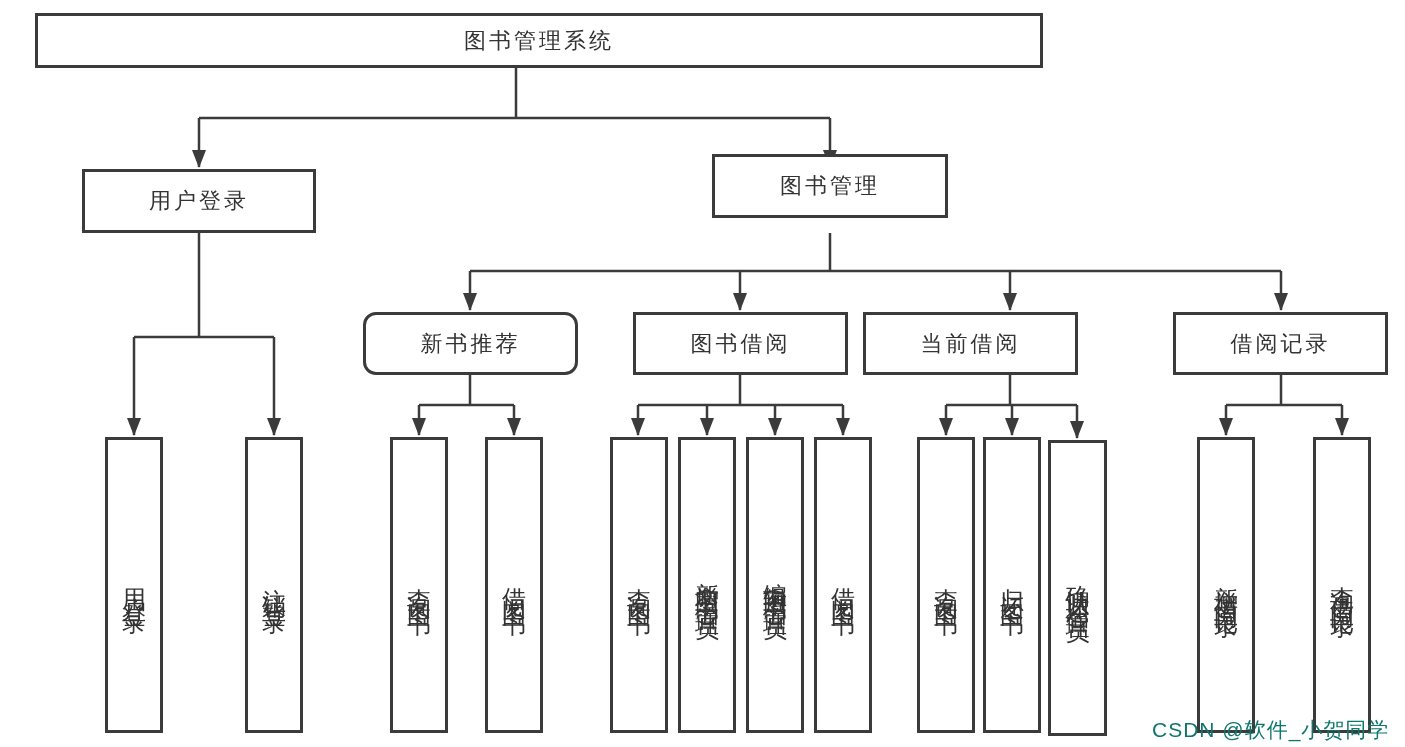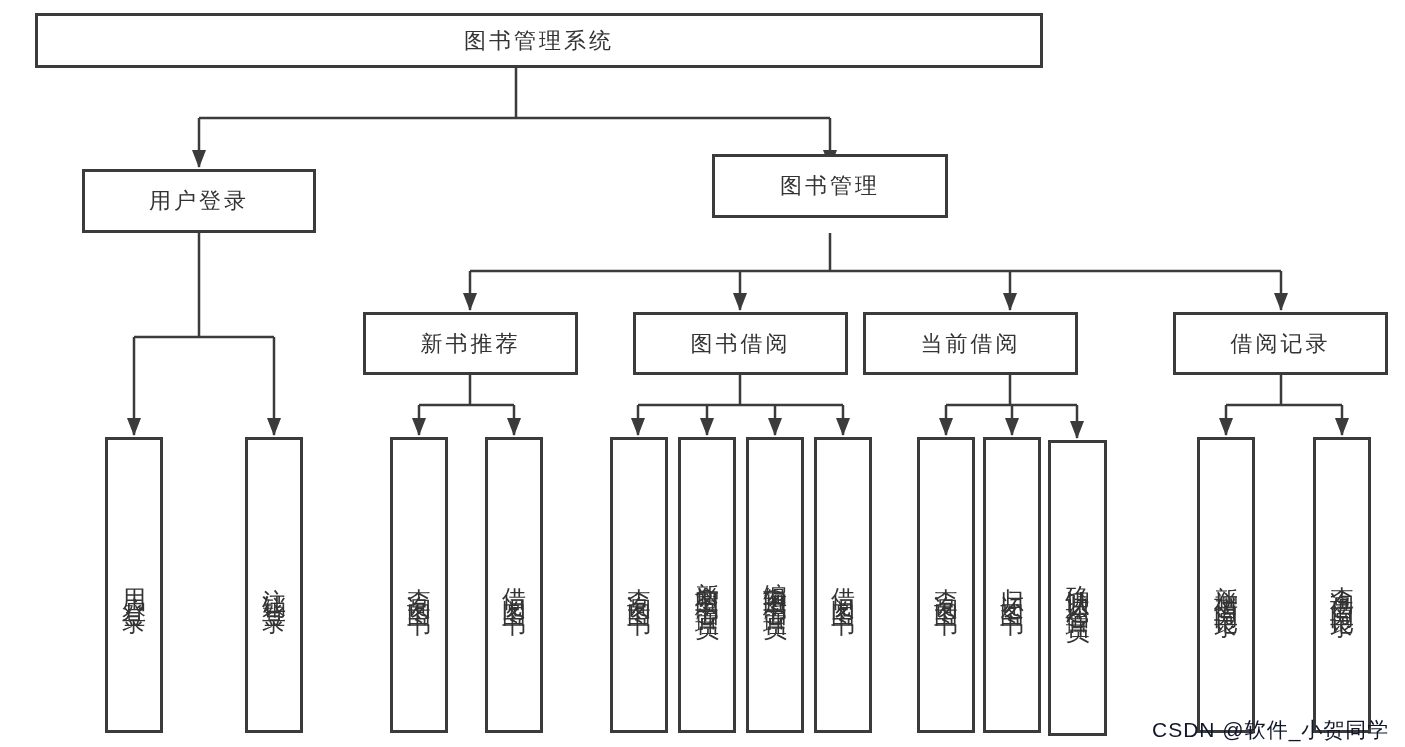--- a/index.html
+++ b/index.html
@@ -46,21 +46,21 @@
   .ls-short span { letter-spacing: 8px; }
   .ls-mid   span { letter-spacing: 6px; }
   .ls-long  span { letter-spacing: 5px; }
 
   
   #root-box   { left: 12px;  top: 13px;  width: 1008px; height: 55px; margin-left: 23px; }
 
   #l2-user    { left: 82px;  top: 169px; width: 234px; height: 64px; }
   #l2-book    { left: 712px; top: 154px; width: 236px; height: 64px; }
 
-  #l3-newbook { left: 363px;  top: 312px; width: 215px; height: 63px; }
+  #l3-newbook { left: 363px;  top: 312px; width: 215px; height: 63px; border-radius: 13px; }
   #l3-borrow  { left: 633px;  top: 312px; width: 215px; height: 63px; text-align: center; }
   #l3-current { left: 863px;  top: 312px; width: 215px; height: 63px; }
   #l3-records { left: 1173px; top: 312px; width: 215px; height: 63px; }
 
   .vbox { top: 437px; height: 296px; width: 58px; }
   #leaf-user-1 { left: 105px; }
   #leaf-user-2 { left: 245px; }
   #leaf-nb-1   { left: 390px; }
   #leaf-nb-2   { left: 485px; }
   #leaf-bw-1   { left: 610px; }
@@ -72,21 +72,21 @@
   #leaf-cu-3   { left: 1048px; top: 440px; width: 59px; }
   #leaf-re-1   { left: 1197px; }
   #leaf-re-2   { left: 1313px; }
 
   #watermark {
     position: absolute;
     left: 1152px;
     top: 716px;
     font-size: 21px;
     letter-spacing: 1px;
-    color: #0f172a;
+    color: #0f766e;
     z-index: 10;
     white-space: nowrap;
   }
 </style>
 </head>
 <body>
 
 <div id="stage">
 
   <svg id="connectors" viewBox="0 0 1405 747" xmlns="http://www.w3.org/2000/svg">

